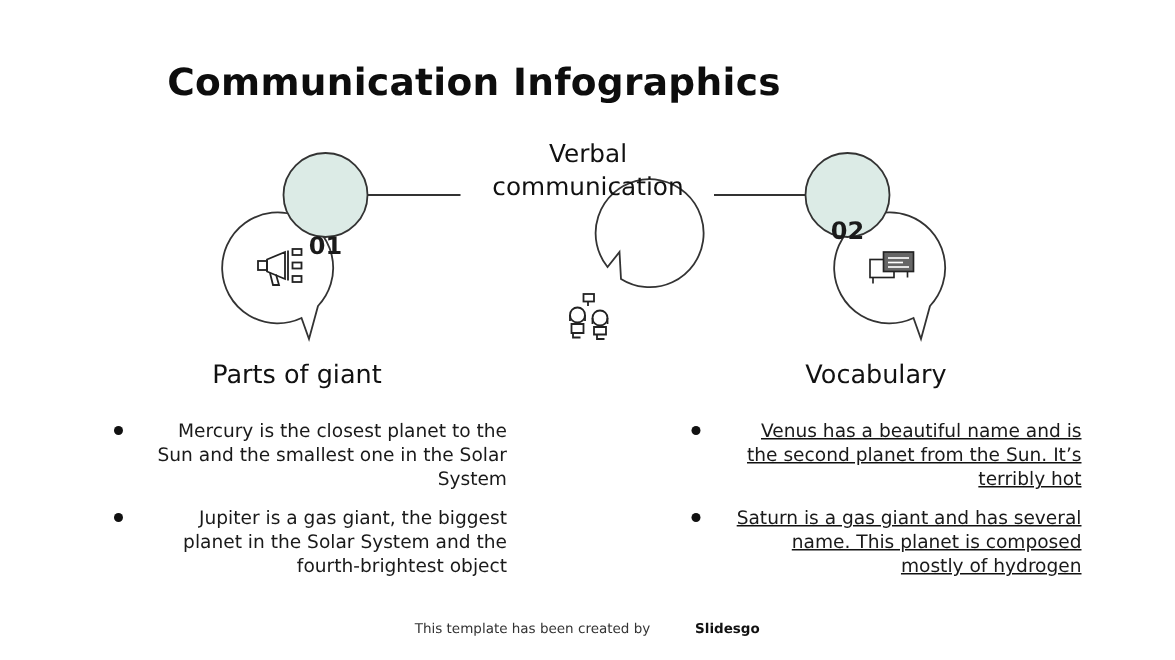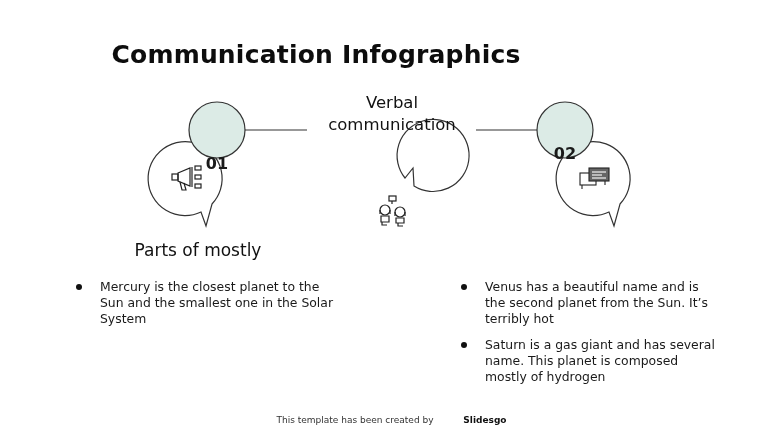--- a/index.html
+++ b/index.html
@@ -7,21 +7,21 @@
          font-family:"DejaVu Sans", "Liberation Sans", sans-serif; color:#111; }
   .slide { position:absolute; left:0; top:0; width:783px; height:440px; background:#fff; }
   .title { position:absolute; left:0; width:632px; top:40px; text-align:center;
            font-size:25px; font-weight:bold; letter-spacing:0.2px; color:#0d0d0d; }
   svg.art { position:absolute; left:0; top:0; width:783px; height:440px; }
   .num { position:absolute; width:56px; height:20px; text-align:center;
          font-size:16px; font-weight:bold; color:#1a1a1a;margin-top:34px; }
   .center-label { position:absolute; left:322px; width:140px; top:92px; text-align:center;
                   font-size:16.5px; line-height:22px; color:#111; }
   .heading { position:absolute; width:240px; text-align:center; font-size:17px; top:240px; color:#111; }
-  ul.bullets { position:absolute; margin:0; padding:0; list-style:none; width:250px; }
+  ul.bullets { position:absolute; margin:0; padding:0; list-style:none; width:250px;text-align:right; }
   ul.bullets li { position:relative; padding-left:24px; font-size:12.4px; line-height:16px;
                   margin-bottom:10px; color:#1a1a1a; }
   ul.bullets li .dot { position:absolute; left:0; top:5px; width:6px; height:6px;
                        border-radius:50%; background:#111; }
   .footer { position:absolute; left:0; width:783px; top:415px; text-align:center;
             font-size:9px; color:#333; }
   .footer .brand { font-weight:bold; color:#111;margin-left:27px; }
 </style>
 </head>
 <body>
@@ -86,27 +86,29 @@
   </svg>
 
   <div class="num" style="left:189px; top:120px;">01</div>
   <div class="num" style="left:537px; top:110px;">02</div>
 
   <div class="center-label">
     <div>Verbal</div>
     <div>communication</div>
   </div>
 
-  <div class="heading" style="left:78px;">Parts of mostly</div>
+  <div class="heading" style="left:78px;">Parts of giant</div>
+  <div class="heading" style="left:464px;">Vocabulary</div>
 
   <ul class="bullets" style="left:76px; top:279px; width:262px;">
     <li><span class="dot"></span><span>Mercury is the closest planet to the Sun and the smallest one in the Solar System</span></li>
+    <li><span class="dot"></span><span>Jupiter is a gas giant, the biggest planet in the Solar System and the fourth-brightest object</span></li>
   </ul>
 
-  <ul class="bullets" style="left:461px; top:279px; width:260px;">
+  <ul class="bullets" style="left:461px; top:279px; width:260px;text-decoration:underline;">
     <li><span class="dot"></span><span>Venus has a beautiful name and is the second planet from the Sun. It’s terribly hot</span></li>
     <li><span class="dot"></span><span>Saturn is a gas giant and has several name. This planet is composed mostly of hydrogen</span></li>
   </ul>
 
   <div class="footer">
     <span>This template has been created by </span><span class="brand">Slidesgo</span>
   </div>
 </div>
 
 </body></html>

